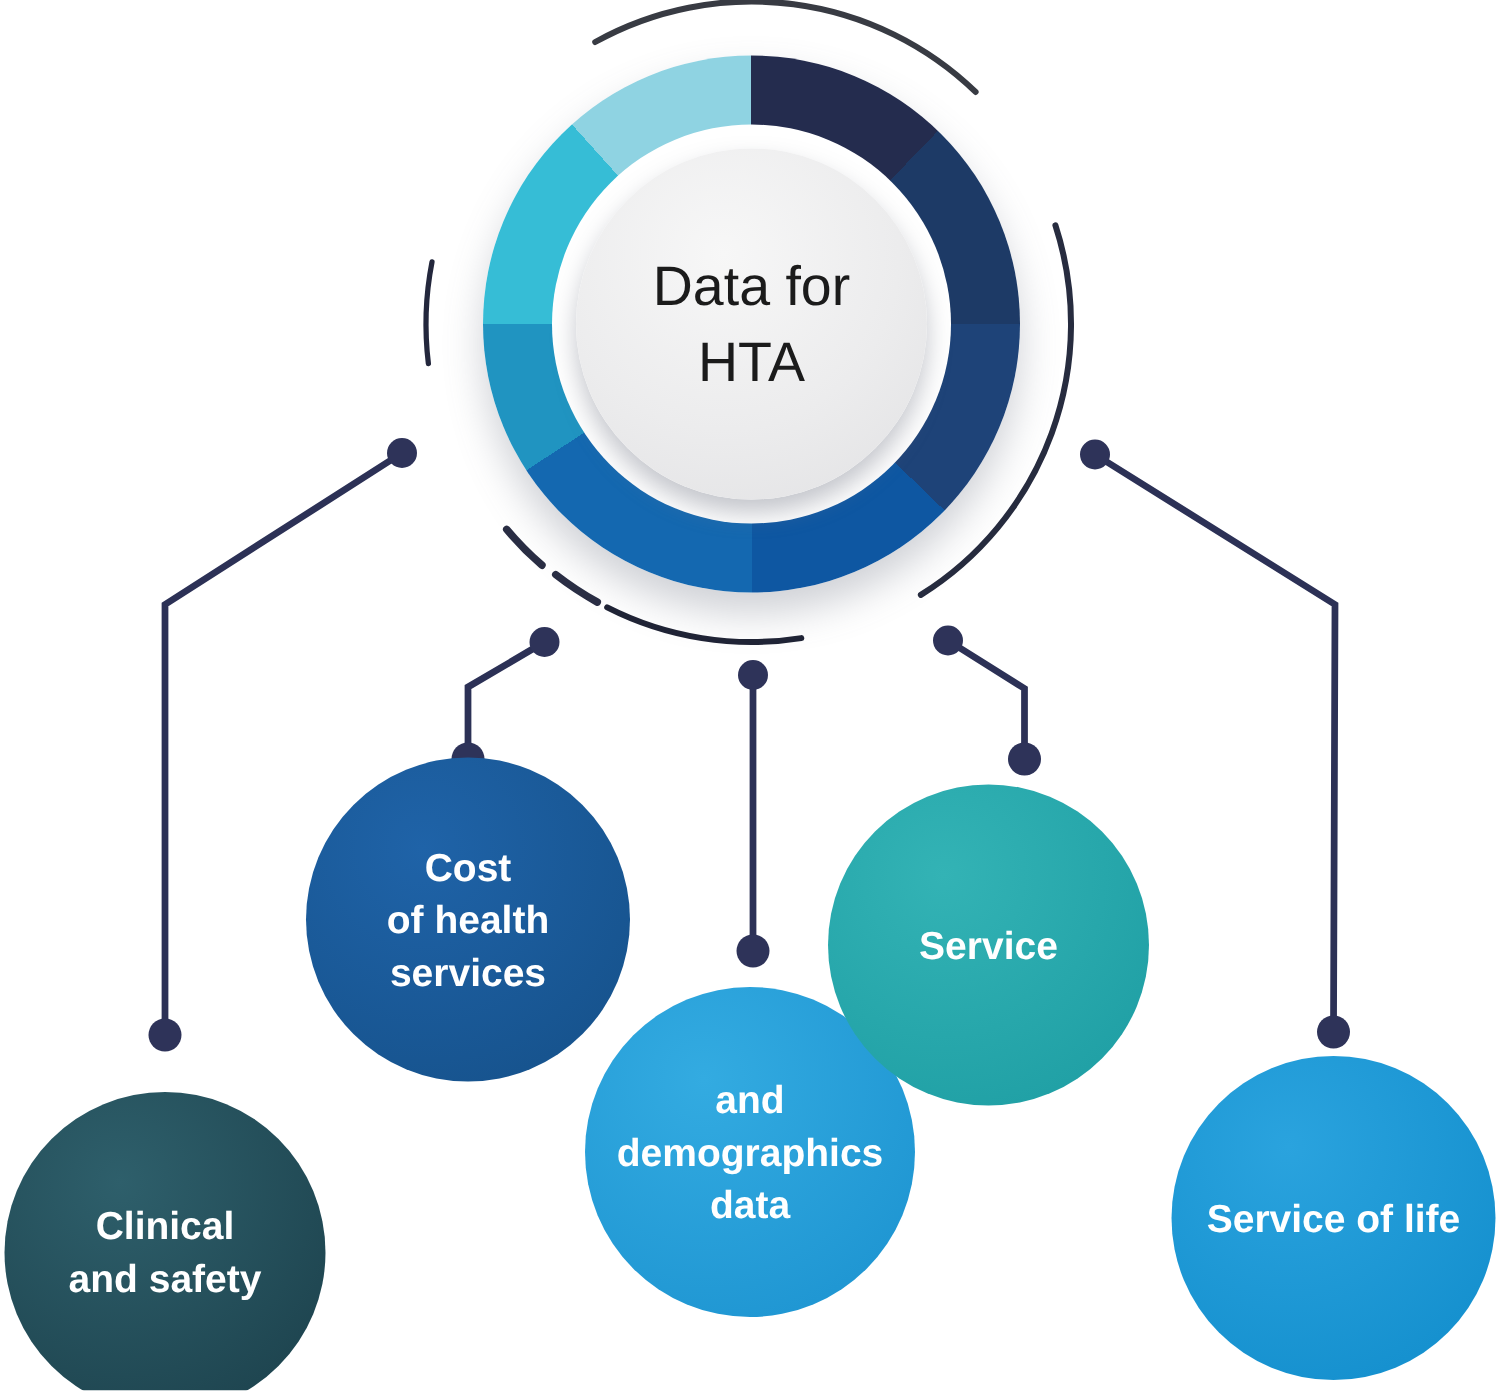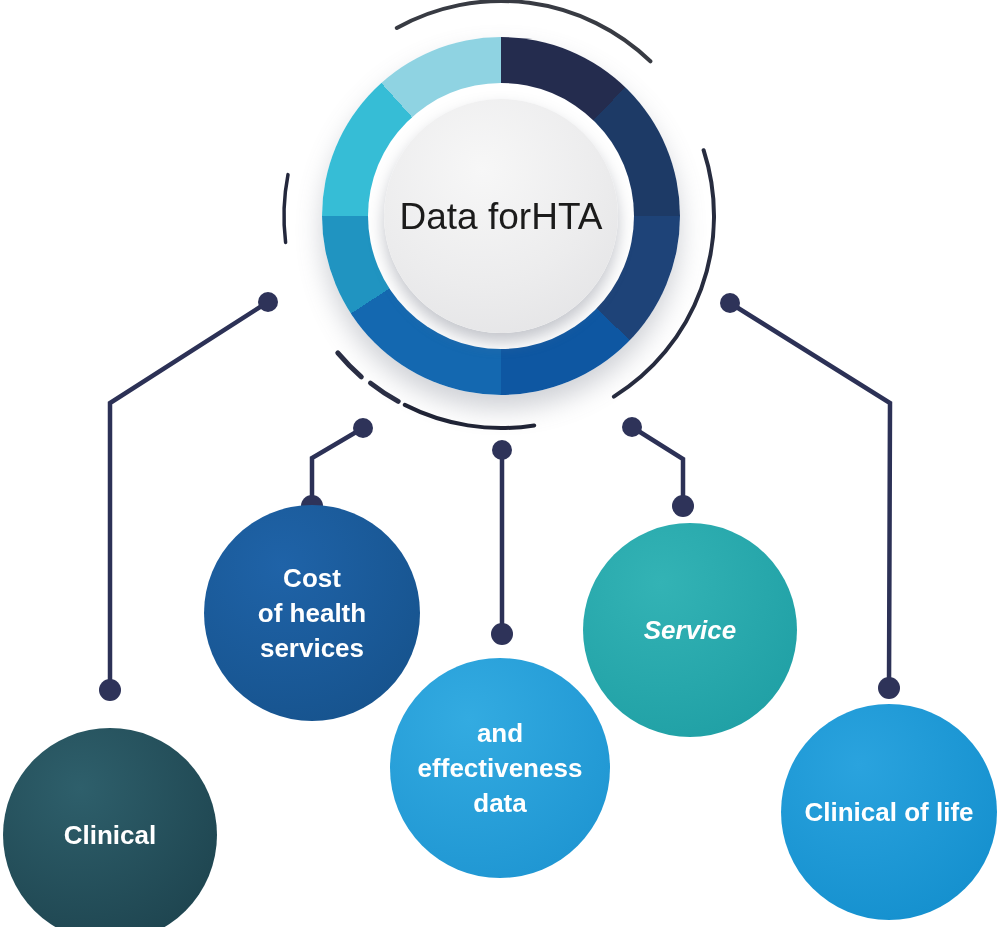--- a/index.html
+++ b/index.html
@@ -14,21 +14,21 @@
   }
   .donut {
     position:absolute; border-radius:50%;
     box-shadow:0 14px 26px rgba(96,102,118,.30);
   }
   .donut-white-ring {
     position:absolute; border-radius:50%; background:#ffffff;
   }
   .donut-disc {
     position:absolute; border-radius:50%;
-    display:flex; flex-direction:row; align-items:center; justify-content:center;
+    display:flex; flex-direction:column; align-items:center; justify-content:center;
     text-align:left;
     box-shadow:0 9px 16px rgba(122,127,140,.45);
   }
   .center-line {
     font-size:37px; line-height:51px; font-weight:400;
   }
   .node {
     position:absolute; border-radius:50%;
     display:flex; flex-direction:column; align-items:center; justify-content:center;
     text-align:center; color:#ffffff; font-weight:bold;
@@ -68,32 +68,33 @@
     <div class="donut-white-ring" id="donut-white-ring" style="top: 46px; left: 46px; height: 266px; width: 266px;"></div>
     <div class="donut-disc" id="donut-disc" style="top: 62px; left: 62px; height: 234px; width: 234px; background: radial-gradient(circle at 42% 30%, rgb(247, 247, 247) 0%, rgb(236, 236, 237) 55%, rgb(225, 225, 227) 100%); color: rgb(27, 27, 27);">
       <div class="center-line">Data for</div>
       <div class="center-line">HTA</div>
     </div>
   </div>
 
   <div id="nodes">
       <div class="node" style="left: 3px; top: 728px; height: 214px; width: 214px; background: radial-gradient(circle at 36% 28%, rgb(46, 95, 107) 0%, rgb(31, 70, 81) 78%); color: rgb(255, 255, 255);">
         <div>Clinical</div>
+        <div>and safety</div>
       </div>
       <div class="node" style="left: 204px; top: 505px; height: 216px; width: 216px; background: radial-gradient(circle at 36% 28%, rgb(31, 99, 168) 0%, rgb(23, 84, 143) 78%); color: rgb(255, 255, 255);">
         <div>Cost</div>
         <div>of health</div>
         <div>services</div>
       </div>
       <div class="node" style="left: 390px; top: 658px; height: 220px; width: 220px; background: radial-gradient(circle at 36% 28%, rgb(51, 171, 225) 0%, rgb(32, 151, 211) 78%); color: rgb(255, 255, 255);">
         <div>and</div>
-        <div>effectiveness</div>
+        <div>demographics</div>
         <div>data</div>
       </div>
-      <div class="node" style="left: 583px; top: 523px; height: 214px; width: 214px; background: radial-gradient(circle at 36% 28%, rgb(51, 179, 181) 0%, rgb(33, 161, 166) 78%); color: rgb(255, 255, 255); font-style: italic;">
+      <div class="node" style="left: 552px; top: 523px; height: 214px; width: 214px; background: radial-gradient(circle at 36% 28%, rgb(51, 179, 181) 0%, rgb(33, 161, 166) 78%); color: rgb(255, 255, 255);">
         <div>Service</div>
       </div>
       <div class="node" style="left: 781px; top: 704px; height: 216px; width: 216px; background: radial-gradient(circle at 36% 28%, rgb(42, 163, 222) 0%, rgb(22, 145, 207) 78%); color: rgb(255, 255, 255);">
-        <div>Clinical of life</div>
+        <div>Service of life</div>
       </div>
     </div>
 
 </div>
 
 </body></html>

